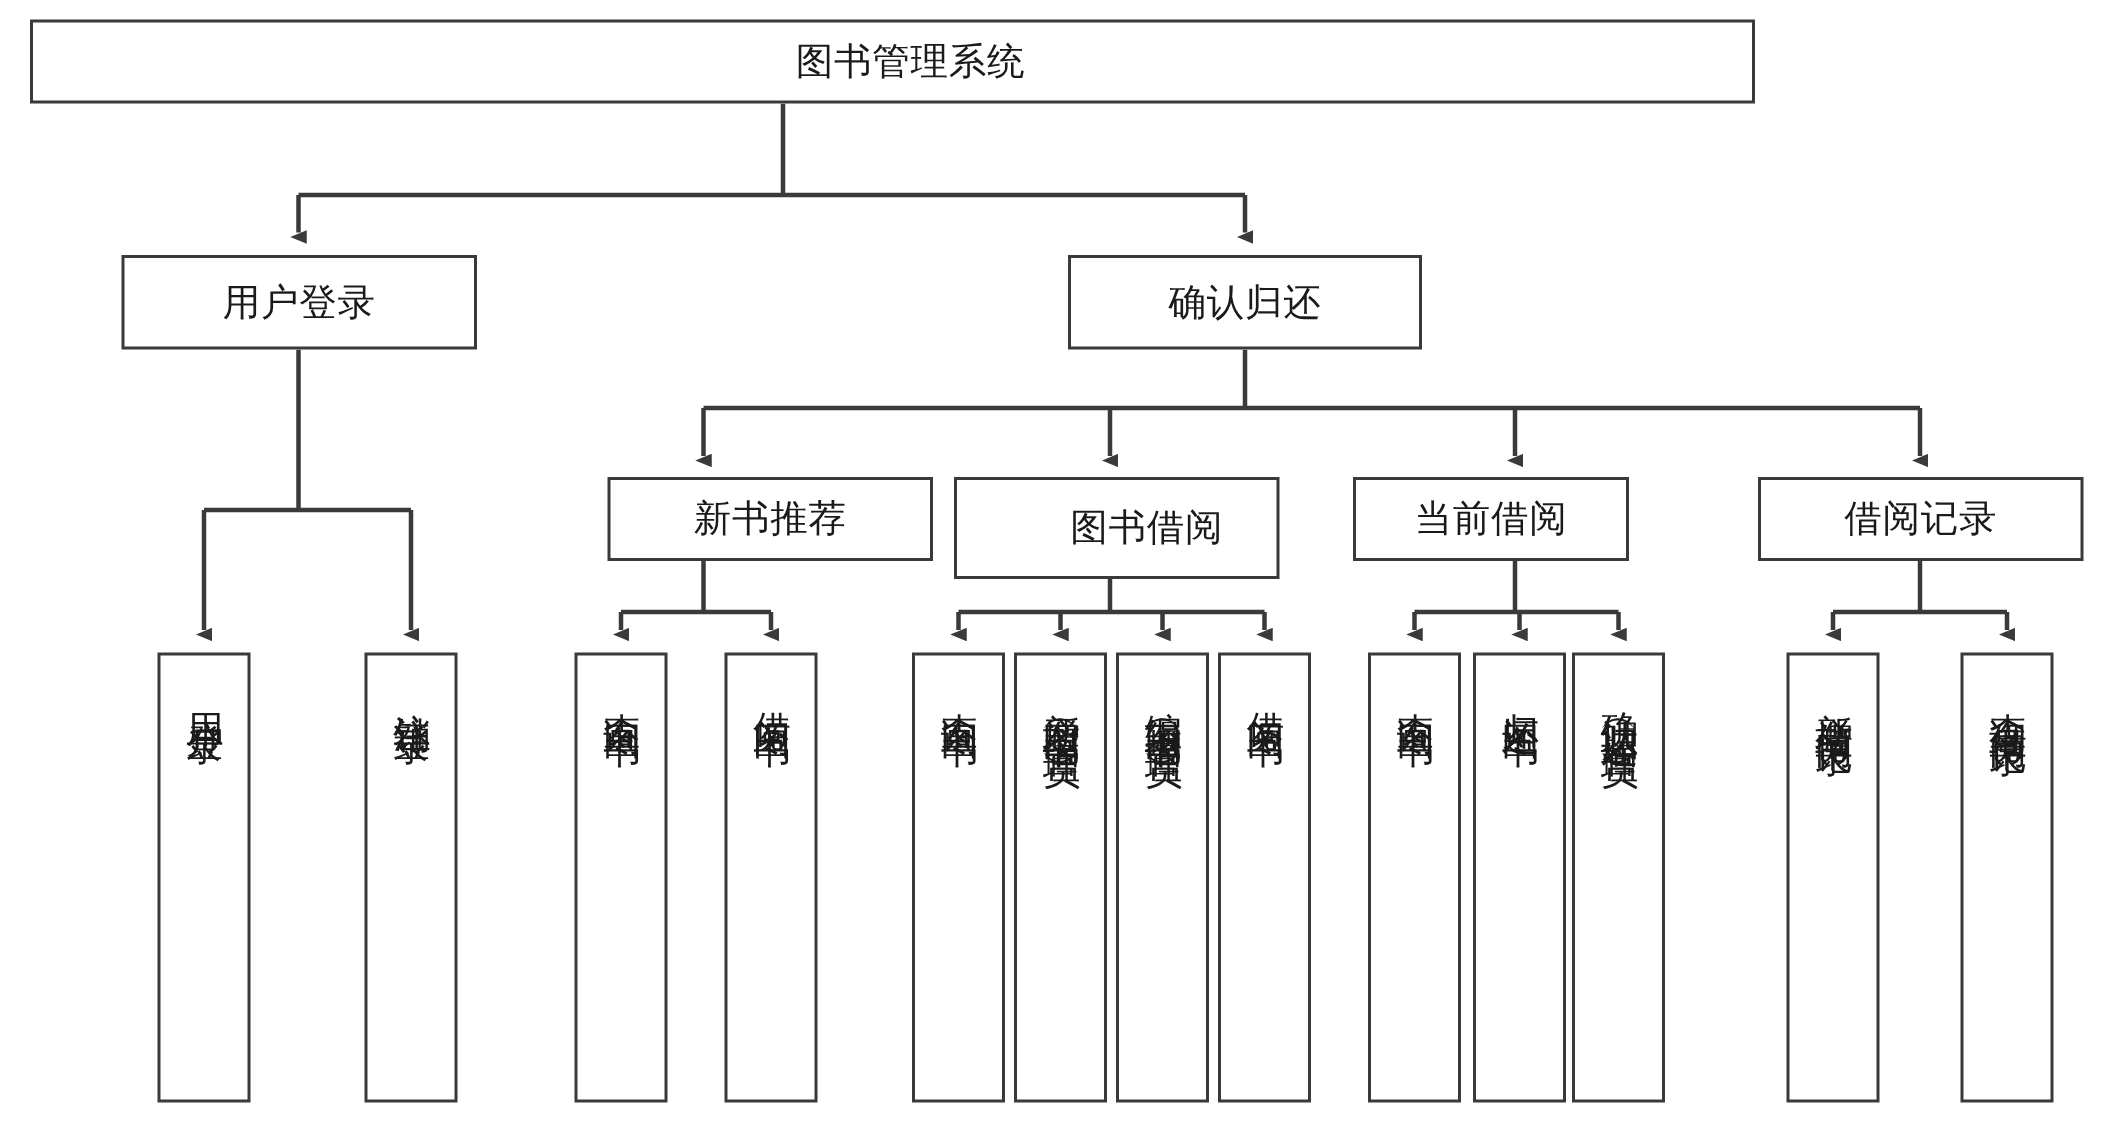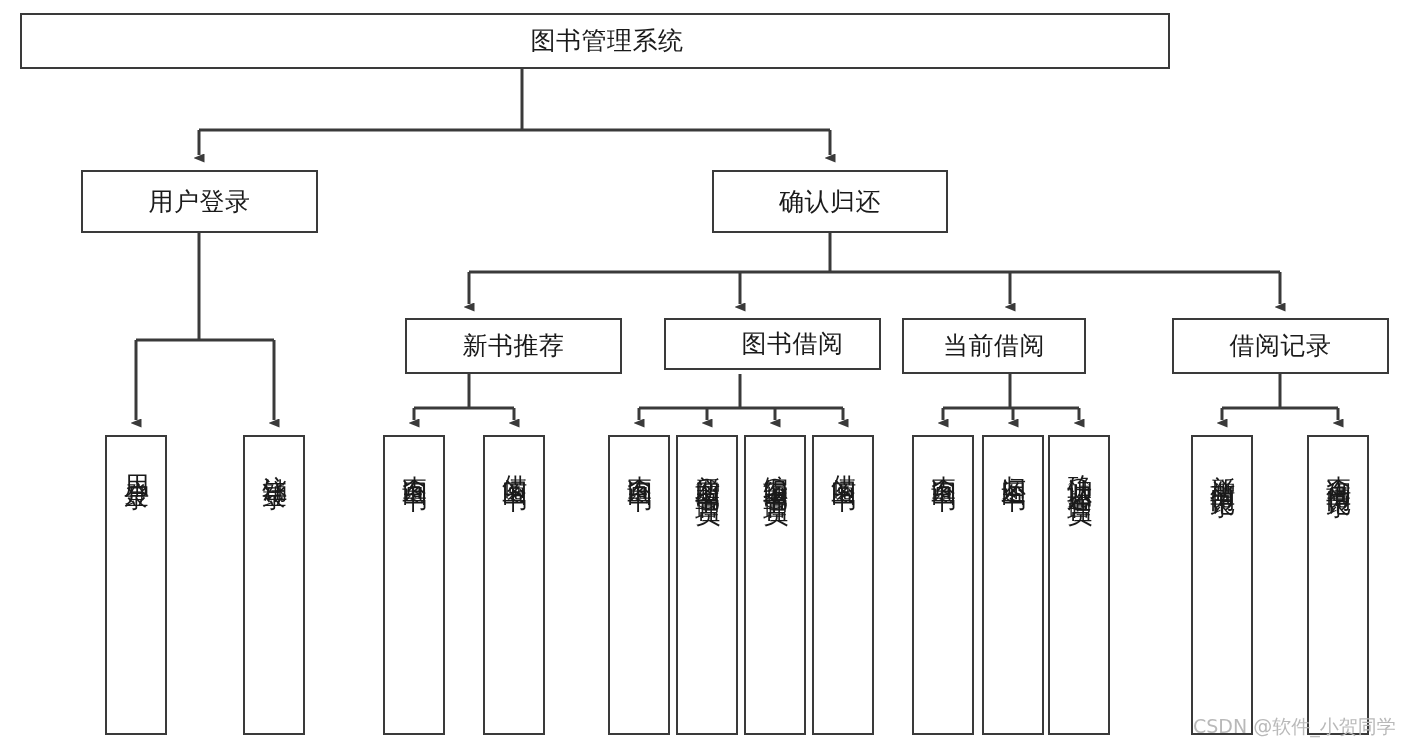--- a/index.html
+++ b/index.html
@@ -141,21 +141,21 @@
   <div class="node horiz" style="left:81px; top:170px; width:237px; height:63px;">
     <span class="node-label">用户登录</span>
   </div>
   <div class="node horiz" style="left:712px; top:170px; width:236px; height:63px;">
     <span class="node-label">确认归还</span>
   </div>
 
   <div class="node horiz" style="left:361px; top:318px; width:217px; height:56px;margin-left:44px;">
     <span class="node-label">新书推荐</span>
   </div>
-  <div class="node horiz" style="left:664px; top:318px; width:217px; height:52px;padding-left:40px;">
+  <div class="node horiz" style="left:636px; top:318px; width:217px; height:68px;padding-left:40px;">
     <span class="node-label">图书借阅</span>
   </div>
   <div class="node horiz" style="left:902px; top:318px; width:184px; height:56px;">
     <span class="node-label">当前借阅</span>
   </div>
   <div class="node horiz" style="left:1172px; top:318px; width:217px; height:56px;">
     <span class="node-label">借阅记录</span>
   </div>
 
   <div class="node vert" style="left:105px; top:435px; width:62px; height:300px;">
@@ -195,15 +195,14 @@
     <span class="node-label">确认归还（管理员）</span>
   </div>
 
   <div class="node vert" style="left:1191px; top:435px; width:62px; height:300px;">
     <span class="node-label">新增借阅记录</span>
   </div>
   <div class="node vert" style="left:1307px; top:435px; width:62px; height:300px;">
     <span class="node-label">查询借阅记录</span>
   </div>
 
-  <div id="watermark">CSDN @软件_小贺同学</div>
 
 </div>
 
 </body></html>

